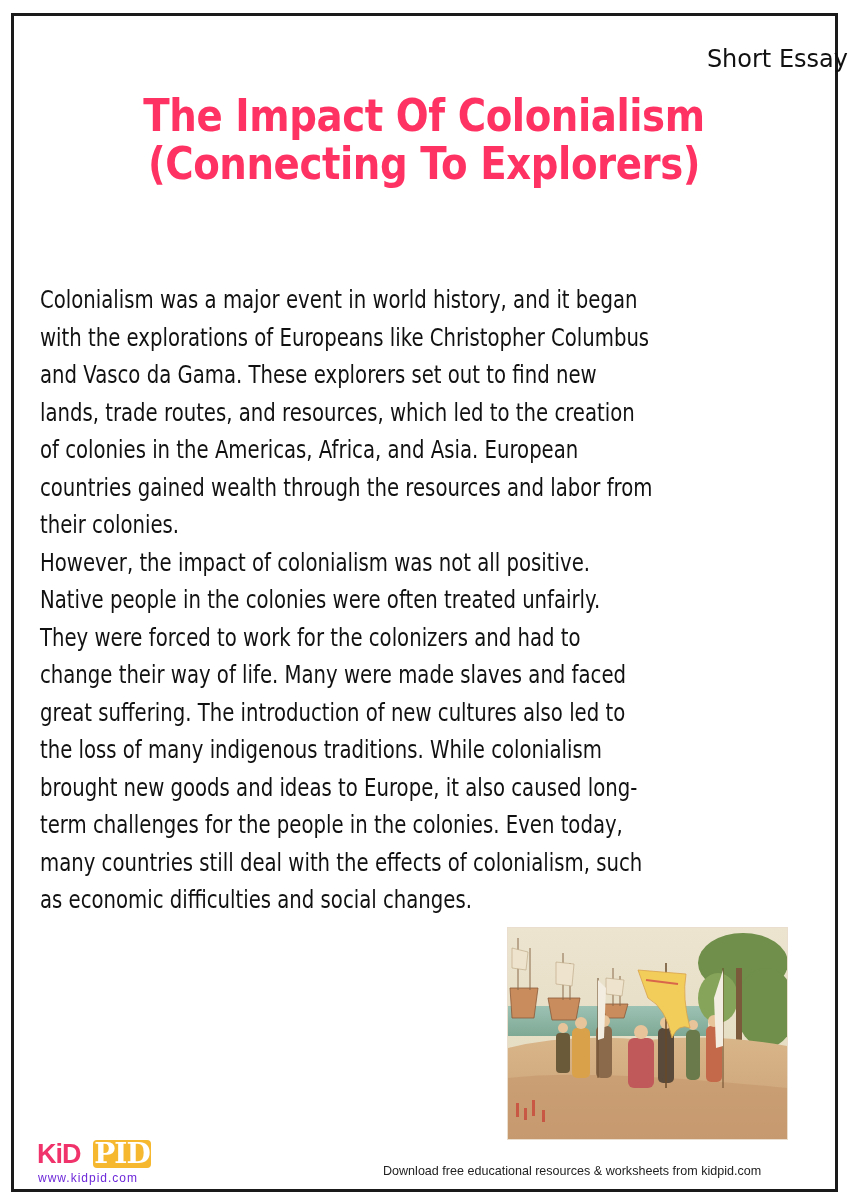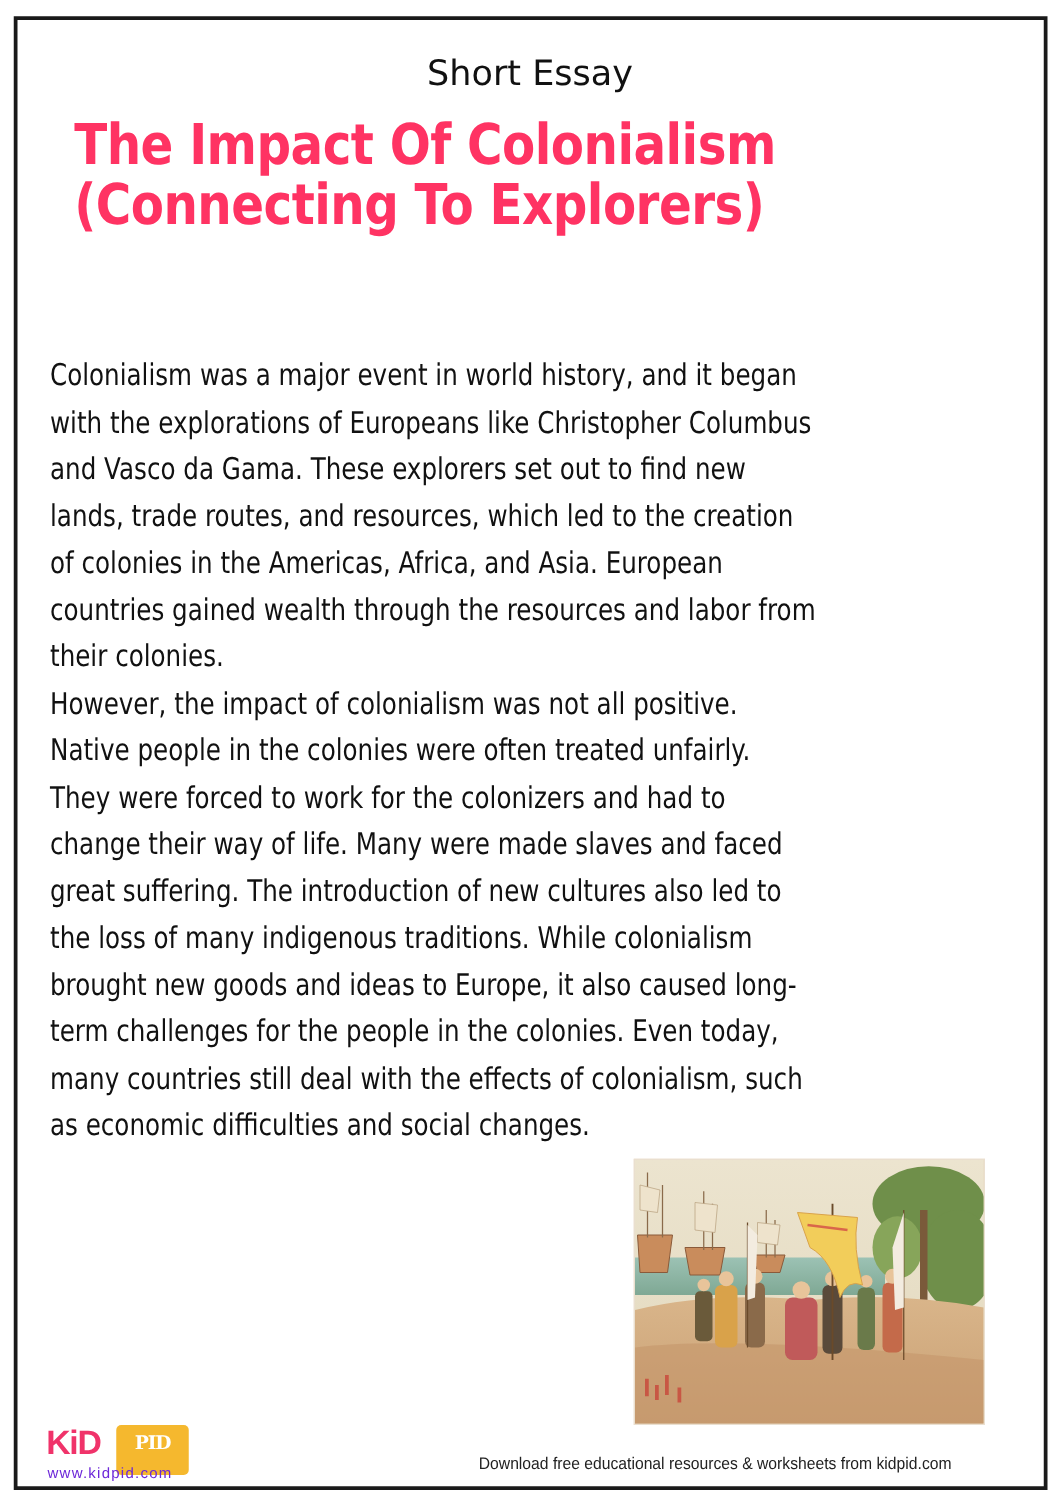--- a/index.html
+++ b/index.html
@@ -1,26 +1,26 @@
 <!DOCTYPE html>
 <html><head>
 <meta charset="utf-8">
 <style>
   html, body { margin:0; padding:0; background:#ffffff; }
   body { width:848px; height:1200px; position:relative; overflow:hidden; font-family:"DejaVu Sans", sans-serif; color:#111; }
   .frame { position:absolute; left:11px; top:13px; width:821px; height:1173px; border:3px solid #1a1a1a; box-sizing:content-box; }
-  .subtitle { position:absolute; left:0; width:848px; top:41px; text-align:center; font-family:"DejaVu Sans", sans-serif; font-size:28px; line-height:36px; color:#111; }
-  .title { position:absolute; left:0; width:848px; top:92px; text-align:left; color:#ff3363; font-family:"DejaVu Sans", sans-serif; font-weight:bold; font-size:45px; line-height:48px; letter-spacing:-0.5px; }
+  .subtitle { position:absolute; left:0; width:848px; top:41px; text-align:right; font-family:"DejaVu Sans", sans-serif; font-size:24px; line-height:36px; color:#111; }
+  .title { position:absolute; left:0; width:848px; top:92px; text-align:center; color:#ff3363; font-family:"DejaVu Sans", sans-serif; font-weight:bold; font-size:45px; line-height:48px; letter-spacing:-0.5px; }
   .title .tl { display:block; transform:scaleX(0.86); transform-origin:center; white-space:nowrap; }
   .body { position:absolute; left:40px; top:234px; width:760px;margin-top:48px; }
   .line { display:block; height:37.5px; line-height:37.5px; font-size:24px; white-space:nowrap; transform:scaleX(0.82); transform-origin:left center; font-family:"DejaVu Sans", sans-serif; color:#111; }
   .illustration { position:absolute; left:507px; top:927px; width:279px; height:211px; border:1px solid #eadfcf; overflow:hidden; background:#e9dcc3; }
   .logo { position:absolute; left:37px; top:1137px; }
   .logo-kid { position:absolute; left:0; top:0; font-family:"Liberation Sans", sans-serif; font-weight:bold; font-size:27px; line-height:34px; color:#f0336a; letter-spacing:-1px; }
-  .logo-pid { position:absolute; left:56px; top:3px; width:58px; height:40px; background:#f5b82e; border-radius:4px; color:#fff; font-family:"DejaVu Serif", serif; font-weight:bold; font-size:15px; line-height:28px; text-align:center; letter-spacing:-1px; }
+  .logo-pid { position:absolute; left:56px; top:3px; width:58px; height:28px; background:#f5b82e; border-radius:4px; color:#fff; font-family:"DejaVu Serif", serif; font-weight:bold; font-size:28px; line-height:28px; text-align:center; letter-spacing:-1px; }
   .logo-url { position:absolute; left:38px; top:1171px; font-family:"Liberation Sans", sans-serif; font-size:12px; color:#6d28d9; letter-spacing:1px; }
   .footer-note { position:absolute; left:383px; top:1163px; font-family:"Liberation Sans", sans-serif; font-size:13.5px; color:#222; white-space:nowrap; transform:scaleX(0.93); transform-origin:left center; }
 </style>
 </head>
 <body>
 
 <div class="frame"></div>
 
 <div class="subtitle">Short Essay</div>
 

